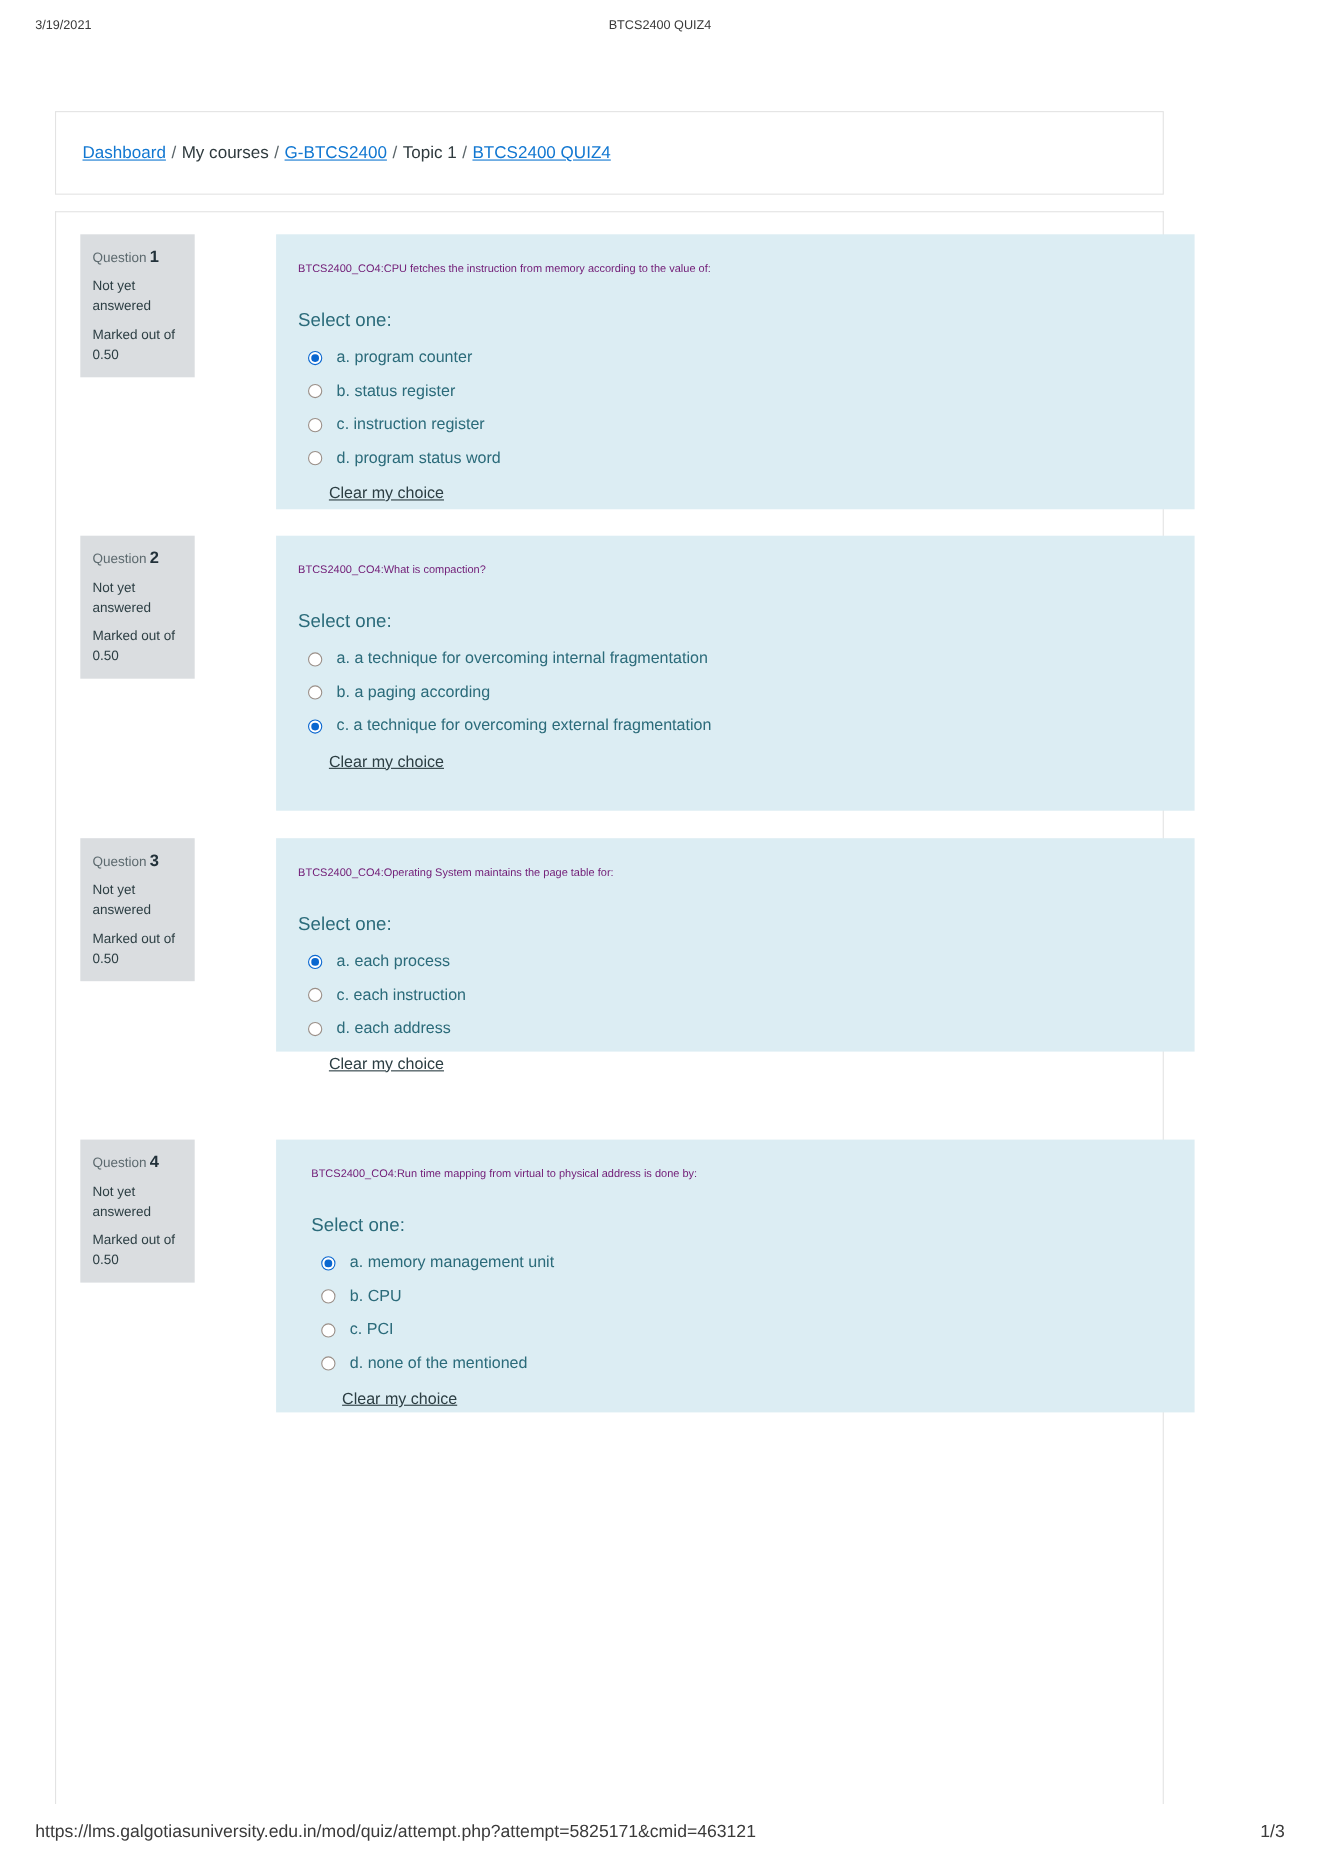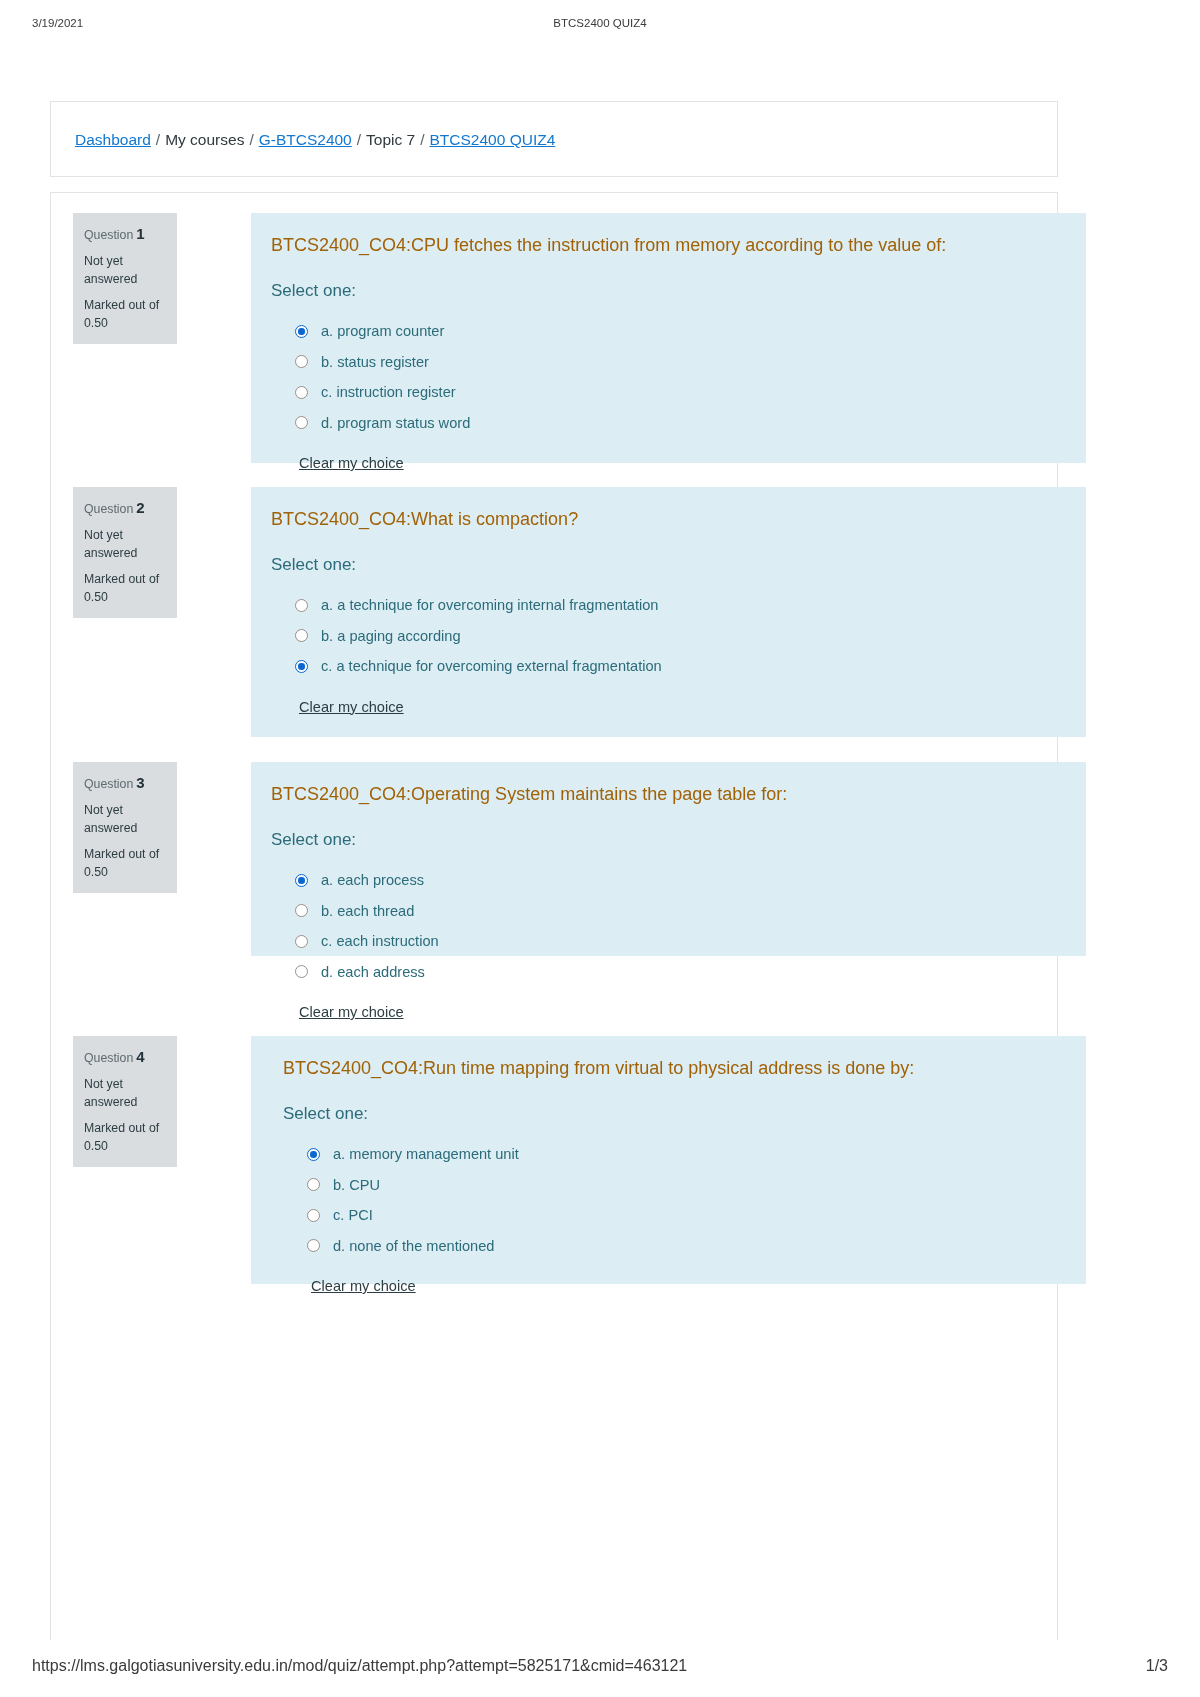--- a/index.html
+++ b/index.html
@@ -129,33 +129,33 @@
   .q-body {
     position: absolute;
     left: 200px;
     top: 20px;
     width: 835px;
     background: #dcedf3;
     box-sizing: border-box;
     padding: 22px 20px 24px 20px;
   }
   .q-text {
-    font-size: 18px;
-    line-height: 20px;
-    color: #a16207;
+    font-size: 10px;
+    line-height: 20px;
+    color: #701a75;
     margin: 0 0 26px 0;
   }
   .q-selectone {
     font-size: 17px;
     line-height: 20px;
     color: #2b6b7a;
     margin: 0 0 9px 0;
   }
   .answers {
-    margin: 15px;
+    margin: 0;
     padding: 0;
     list-style: none;
   }
   .answer {
     display: flex;
     align-items: center;
     height: 30.5px;
     padding-left: 9px;
   }
   .radio {
@@ -229,21 +229,21 @@
 </style>
 </head>
 <body>
 
 <div class="print-header">
   <span class="ph-date">3/19/2021</span>
   <span class="ph-title">BTCS2400 QUIZ4</span>
 </div>
 
 <div class="breadcrumb-card">
-  <div class="breadcrumb"><span class="crumb-link">Dashboard</span><span class="crumb-sep">/</span><span class="crumb-plain">My courses</span><span class="crumb-sep">/</span><span class="crumb-link">G-BTCS2400</span><span class="crumb-sep">/</span><span class="crumb-plain">Topic 7</span><span class="crumb-sep">/</span><span class="crumb-link">BTCS2400 QUIZ4</span></div>
+  <div class="breadcrumb"><span class="crumb-link">Dashboard</span><span class="crumb-sep">/</span><span class="crumb-plain">My courses</span><span class="crumb-sep">/</span><span class="crumb-link">G-BTCS2400</span><span class="crumb-sep">/</span><span class="crumb-plain">Topic 1</span><span class="crumb-sep">/</span><span class="crumb-link">BTCS2400 QUIZ4</span></div>
 </div>
 
 <div class="quiz-card">
   <div id="questions-root">
       <div class="question" style="top: 0px;">
         <div class="q-info">
           <div class="q-no-row"><span>Question</span><span class="q-num">1</span></div>
           <div class="q-state">Not yet answered</div>
           <div class="q-marks">Marked out of 0.50</div>
         </div>
@@ -306,24 +306,20 @@
         <div class="q-body" style="height: 194px;">
           <p class="q-text">BTCS2400_CO4:Operating System maintains the page table for:</p>
           <p class="q-selectone">Select one:</p>
           <ul class="answers">
             <li class="answer">
               <span class="radio checked"></span>
               <span class="answer-label">a. each process</span>
             </li>
             <li class="answer">
               <span class="radio"></span>
-              <span class="answer-label">b. each thread</span>
-            </li>
-            <li class="answer">
-              <span class="radio"></span>
               <span class="answer-label">c. each instruction</span>
             </li>
             <li class="answer">
               <span class="radio"></span>
               <span class="answer-label">d. each address</span>
             </li>
           </ul>
           <div class="clear-choice-wrap"><a class="clear-choice">Clear my choice</a></div>
         </div>
       </div>

